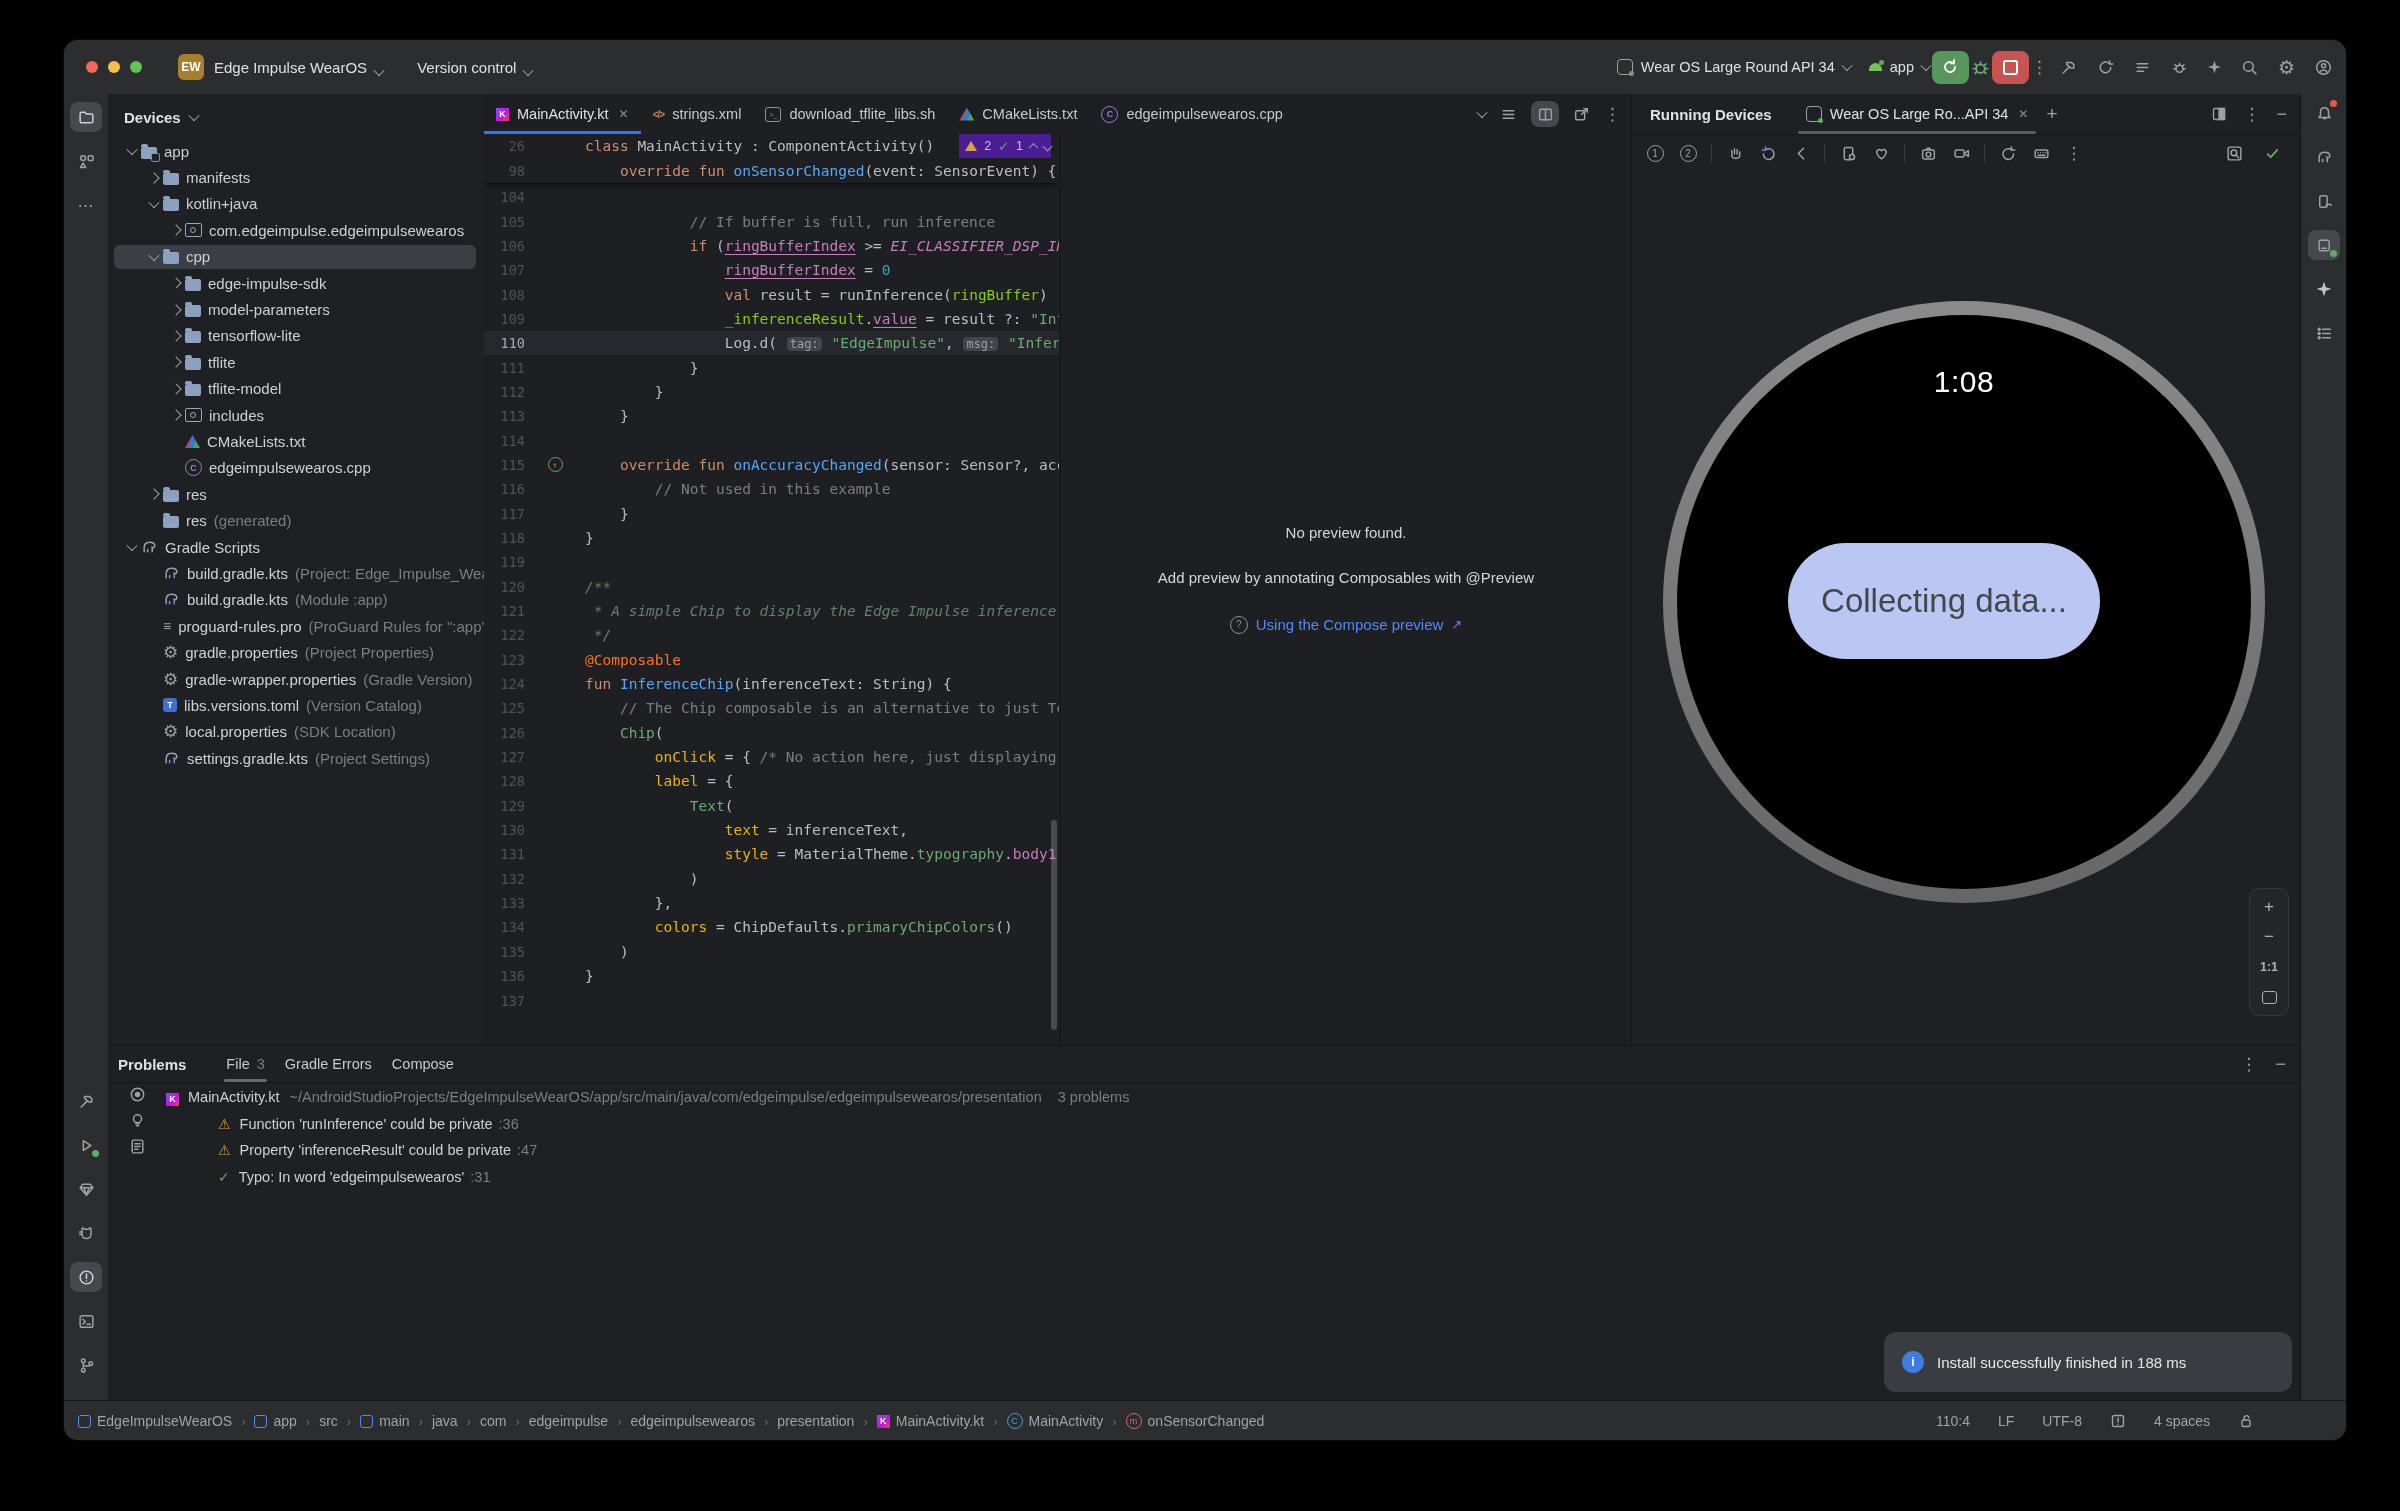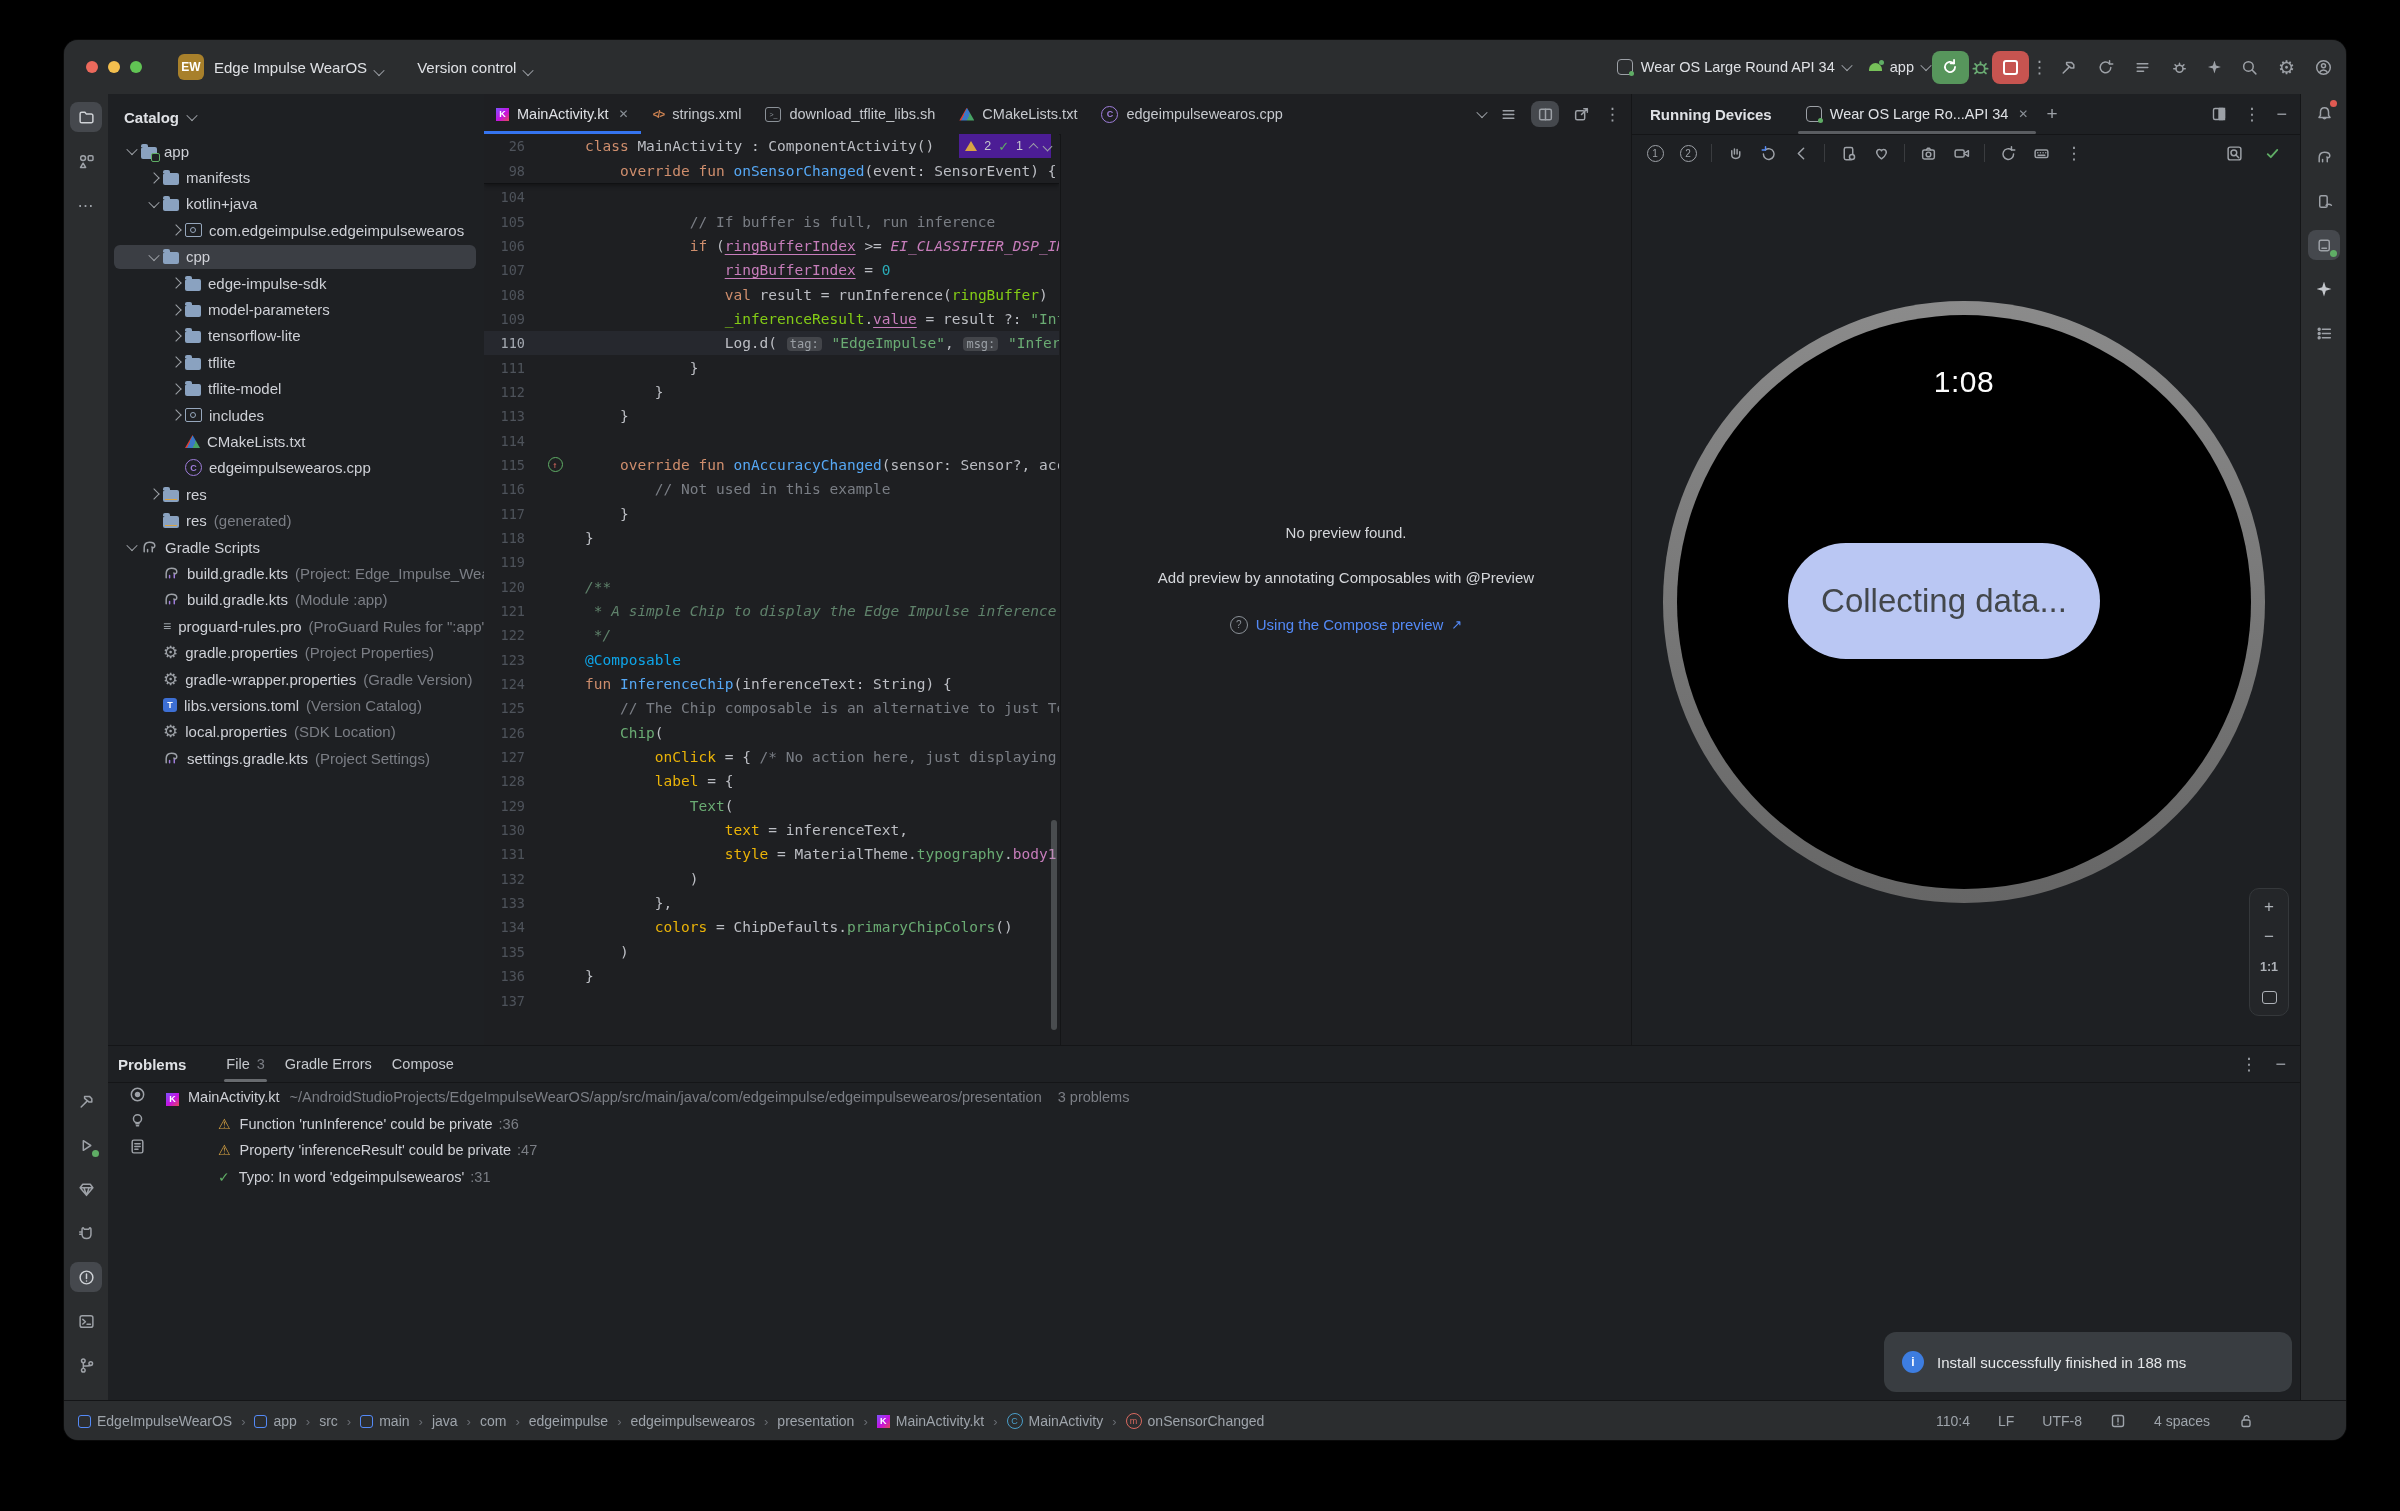--- a/index.html
+++ b/index.html
@@ -83,21 +83,21 @@
   .crow{height:24.35px;display:flex;align-items:center;position:relative;}
   .crow.cur{background:#26282e;}
   .lnum{width:41px;flex:none;text-align:right;color:#4e535b;font-size:13.5px;}
   .crow.cur .lnum{color:#a6abb3;}
   .gslot{width:60px;flex:none;display:flex;justify-content:center;}
   .ovr{width:13px;height:13px;border:1.4px solid #5fad65;border-radius:50%;color:#d9695f;font-size:9px;display:flex;align-items:center;justify-content:center;}
   .ctext{white-space:pre;flex:none;}
   .sg-d{color:#bcbec4}.sg-k{color:#cf8e6d}.sg-fn{color:#56a8f5}.sg-v{color:#84cc16}
   .sg-vu{color:#c77dbb;text-decoration:underline;text-underline-offset:3px;}
   .sg-s{color:#6aab73}.sg-c{color:#7a7e85}.sg-doc{color:#5f826b;font-style:italic}
-  .sg-n2{color:#2aacb8}.sg-arg{color:#eab308}.sg-ann{color:#0ea5e9}.sg-g{color:#6aab73}
+  .sg-n2{color:#2aacb8}.sg-arg{color:#eab308}.sg-ann{color:#f97316}.sg-g{color:#6aab73}
   .sg-pk{color:#c77dbb}.sg-it{color:#c77dbb;font-style:italic}
   .sg-chip{background:#43454a;color:#9ba0a6;border-radius:4px;padding:0 3px;font-size:12px;margin:0 1px;}
   .insp{position:absolute;right:8px;top:0;height:24.35px;display:flex;align-items:center;gap:7px;
         font-family:"Liberation Sans",sans-serif;font-size:12.5px;color:#c6c9ce;background:#4c1d95;padding-left:6px;}
   .wtri{width:0;height:0;border-left:6px solid transparent;border-right:6px solid transparent;border-bottom:10px solid #d9a343;display:inline-block;}
   .wchk{color:#5fad65;font-size:13px;}
   .ichev{width:6px;height:6px;border-right:1.5px solid #9da1a7;border-bottom:1.5px solid #9da1a7;display:inline-block;}
   .ichev.up{transform:rotate(-135deg) translate(-1px,-1px);}
   .ichev.dn{transform:rotate(45deg);}
   .scrollthumb{position:absolute;right:2px;top:686px;width:6px;height:210px;border-radius:3px;background:rgba(166,170,175,.32);z-index:4;}
@@ -321,21 +321,21 @@
             <circle cx="12" cy="6.2" r="1.7"></circle>
             <circle cx="5" cy="12.4" r="1.7"></circle>
             <path d="M5 5.3 v5.4 M5 8.4 c4.5 0 7-0.4 7-0.5"></path>
           </svg>
         </span>
         <div style="height:6px"></div>
       </div>
 
     <div class="project">
       <div class="proj-head">
-        <span>Catalog</span>
+        <span>Devices</span>
         <span class="chev down"></span>
       </div>
       <div class="tree" id="tree">
           <div class="trow" style="padding-left:14px">
     <span class="chevslot">
               <span class="chev down"></span>
             </span>
     <span class="ic">
               <span class="fold app"></span>
             </span>

